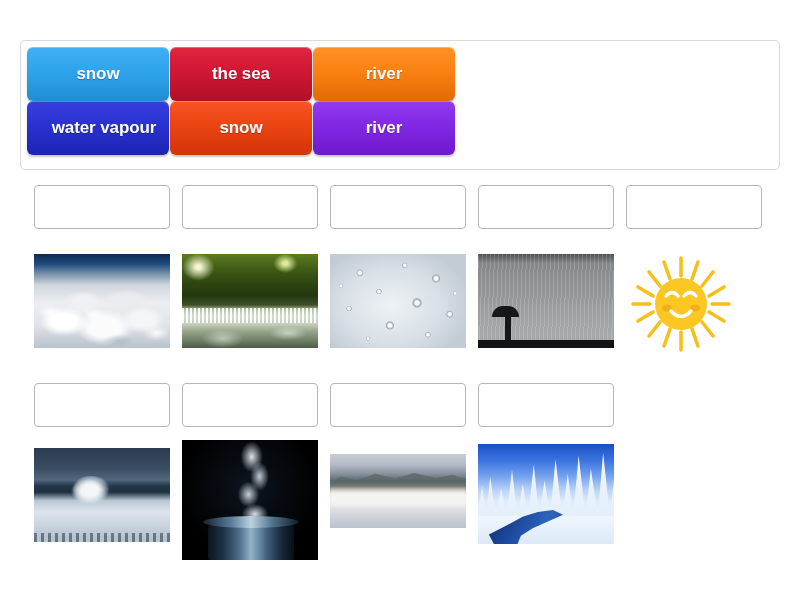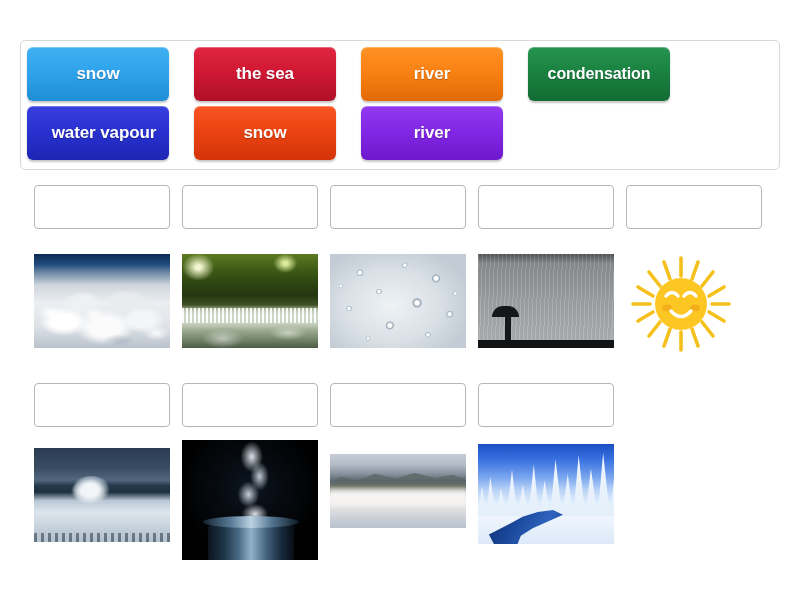--- a/index.html
+++ b/index.html
@@ -30,23 +30,22 @@
     width: 760px;
     height: 130px;
     background: #ffffff;
     border: 1px solid #d9d9d9;
     border-radius: 5px;
     padding: 6px 5px 5px 6px;
   }
 
   .tile-row {
     display: flex;
-    gap: 25px;
+    gap: 1px;
     height: 54px;
-    margin-bottom: 5px;
   }
 
   .tile {
     width: 142px;
     height: 54px;
     border-radius: 6px;
     display: flex;
     align-items: center;
     justify-content: center;
     color: #ffffff;
@@ -319,23 +318,20 @@
 
     <div class="tile-row">
       <div class="tile" style="background:linear-gradient(180deg,#3fb0f2 0%,#2ea3ec 48%,#1f8ed4 100%);">
         <span class="tile-txt">snow</span>
       </div>
       <div class="tile" style="background:linear-gradient(180deg,#e0263f 0%,#cf1733 48%,#b00f27 100%);">
         <span class="tile-txt">the sea</span>
       </div>
       <div class="tile" style="background:linear-gradient(180deg,#ff9225 0%,#f98012 48%,#e16a05 100%);">
         <span class="tile-txt">river</span>
-      </div>
-      <div class="tile" style="background:linear-gradient(180deg,#25944f 0%,#1b8141 48%,#136c33 100%);font-size:16px;">
-        <span class="tile-txt">condensation</span>
       </div>
     </div>
 
     <div class="tile-row">
       <div class="tile" style="background:linear-gradient(180deg,#3740de 0%,#2831cf 48%,#1d25b4 100%);padding-left:12px;">
         <span class="tile-txt">water vapour</span>
       </div>
       <div class="tile" style="background:linear-gradient(180deg,#f95423 0%,#ea4312 48%,#d33408 100%);">
         <span class="tile-txt">snow</span>
       </div>

